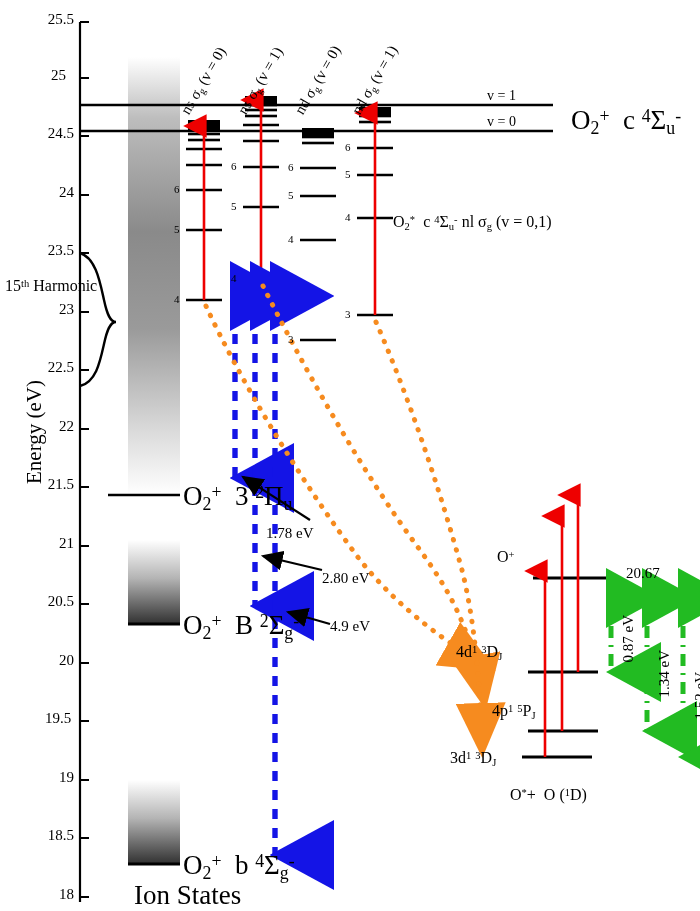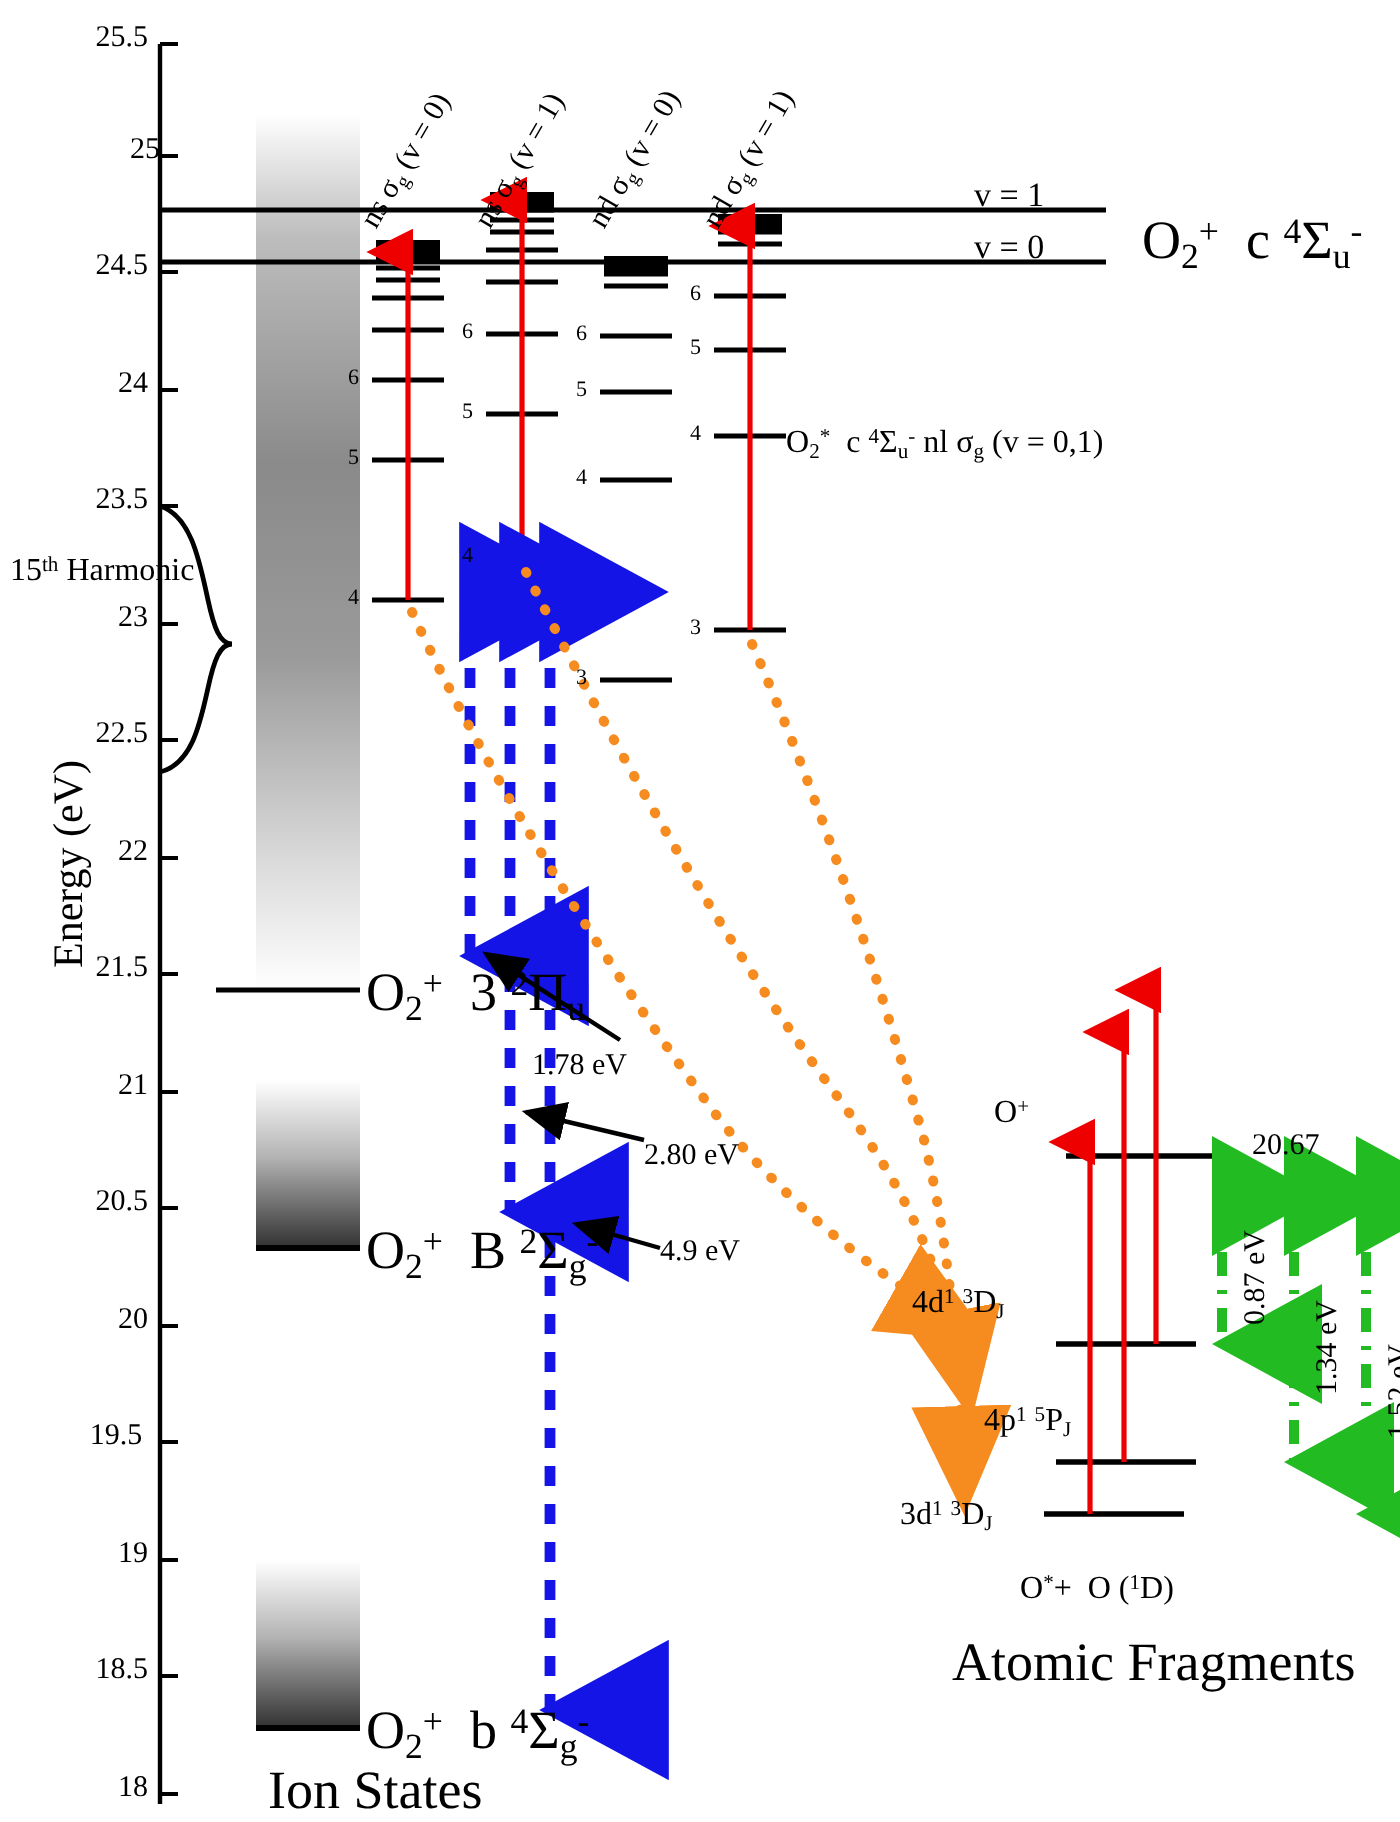--- a/index.html
+++ b/index.html
@@ -5,21 +5,21 @@
   html,body{margin:0;padding:0;background:#fff;}
   body{width:700px;height:911px;position:relative;overflow:hidden;
        font-family:"Liberation Serif",serif;color:#000;}
   #stage{position:absolute;left:0;top:0;width:700px;height:911px;}
   svg{position:absolute;left:0;top:0;}
   .lbl{position:absolute;white-space:nowrap;font-family:"Liberation Serif",serif;color:#000;}
   .tick{font-size:15px;text-align:right;}
   .axtitle{font-size:21px;transform-origin:left top;}
   .series{font-size:15px;transform-origin:left bottom;}
   .n{font-size:11px;}
-  .vlab{font-size:17px;}
+  .vlab{font-size:14px;}
   .big{font-size:27px;}
   .med{font-size:16px;}
   .ev{font-size:15px;}
   .evrot{font-size:15px;transform-origin:left top;}
   sub{font-size:.66em;vertical-align:-.28em;}
   sup{font-size:.66em;vertical-align:.42em;}
 </style>
 </head>
 <body>
 
@@ -177,21 +177,21 @@
     </g>
 
     <g stroke="#22bb22" stroke-width="5" fill="none" stroke-dasharray="12,7,2,7" marker-start="url(#mGreenUp)" marker-end="url(#mGreenDown)">
       <line x1="611" y1="598" x2="611" y2="672"></line>
       <line x1="647" y1="598" x2="647" y2="731"></line>
       <line x1="683" y1="598" x2="683" y2="757"></line>
     </g>
   </svg>
 
   <div class="lbl tick" style="left:18px;top:11px;width:56px;">25.5</div>
-  <div class="lbl tick" style="left:24px;top:67px;width:56px;">25</div>
+  <div class="lbl tick" style="left:10px;top:67px;width:56px;">25</div>
   <div class="lbl tick" style="left:18px;top:125px;width:56px;">24.5</div>
   <div class="lbl tick" style="left:18px;top:184px;width:56px;">24</div>
   <div class="lbl tick" style="left:18px;top:242px;width:56px;">23.5</div>
   <div class="lbl tick" style="left:18px;top:301px;width:56px;">23</div>
   <div class="lbl tick" style="left:18px;top:359px;width:56px;">22.5</div>
   <div class="lbl tick" style="left:18px;top:418px;width:56px;">22</div>
   <div class="lbl tick" style="left:18px;top:476px;width:56px;">21.5</div>
   <div class="lbl tick" style="left:18px;top:535px;width:56px;">21</div>
   <div class="lbl tick" style="left:18px;top:593px;width:56px;">20.5</div>
   <div class="lbl tick" style="left:18px;top:652px;width:56px;">20</div>
@@ -258,15 +258,14 @@
     4p<sup>1</sup> <sup>5</sup>P<sub>J</sub></div>
   <div class="lbl med" style="left:450px;top:749px;">
     3d<sup>1</sup> <sup>3</sup>D<sub>J</sub></div>
 
   <div class="lbl evrot" style="left:620px;top:615px;transform:rotate(-90deg) translate(-100%,0);">0.87 eV</div>
   <div class="lbl evrot" style="left:656px;top:650px;transform:rotate(-90deg) translate(-100%,0);">1.34 eV</div>
   <div class="lbl evrot" style="left:692px;top:672px;transform:rotate(-90deg) translate(-100%,0);">1.52 eV</div>
 
   <div class="lbl med" style="left:510px;top:786px;">
     O<sup>*</sup>+&nbsp; O (<sup>1</sup>D)</div>
-  <div class="lbl big" style="left:476px;top:816px;">Atomic Fragments</div>
 
 </div>
 
 </body></html>

